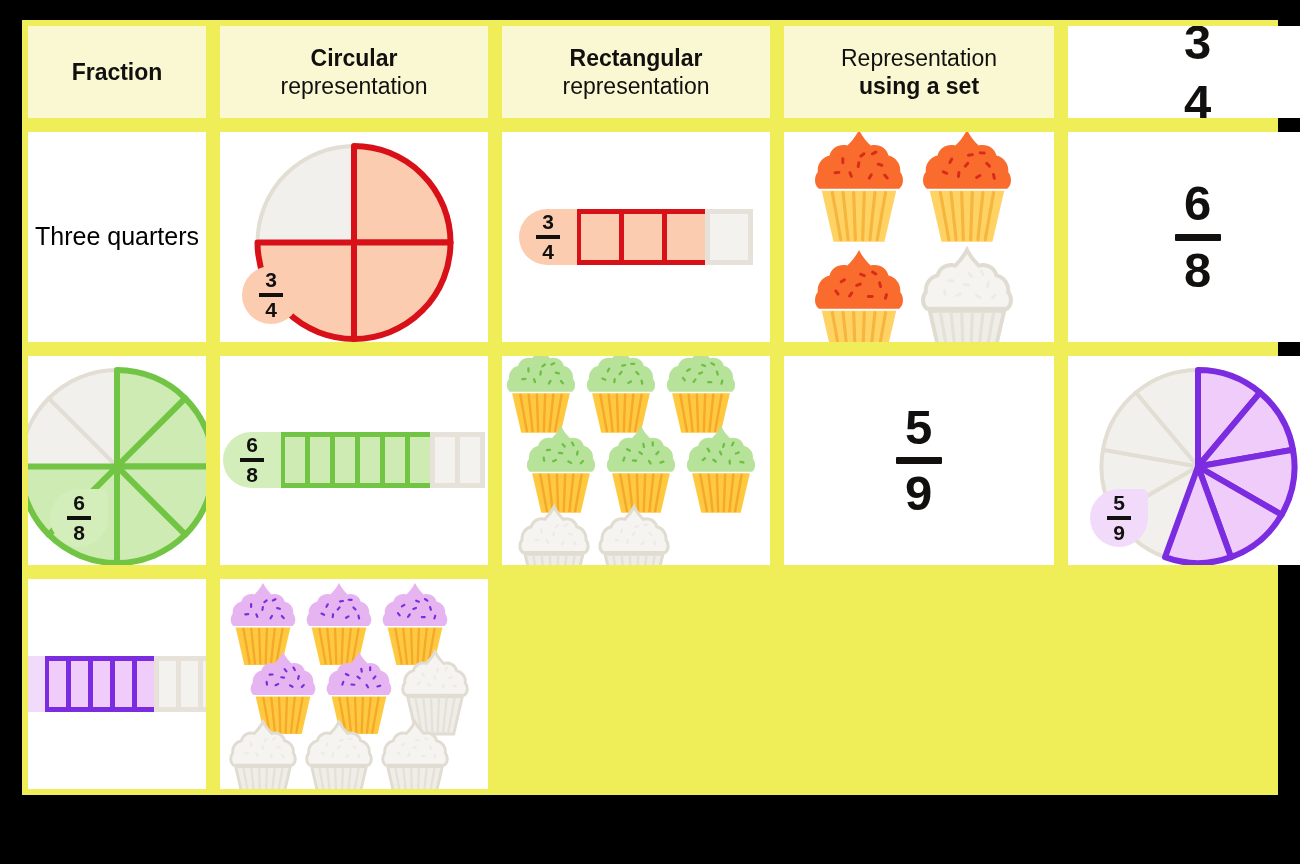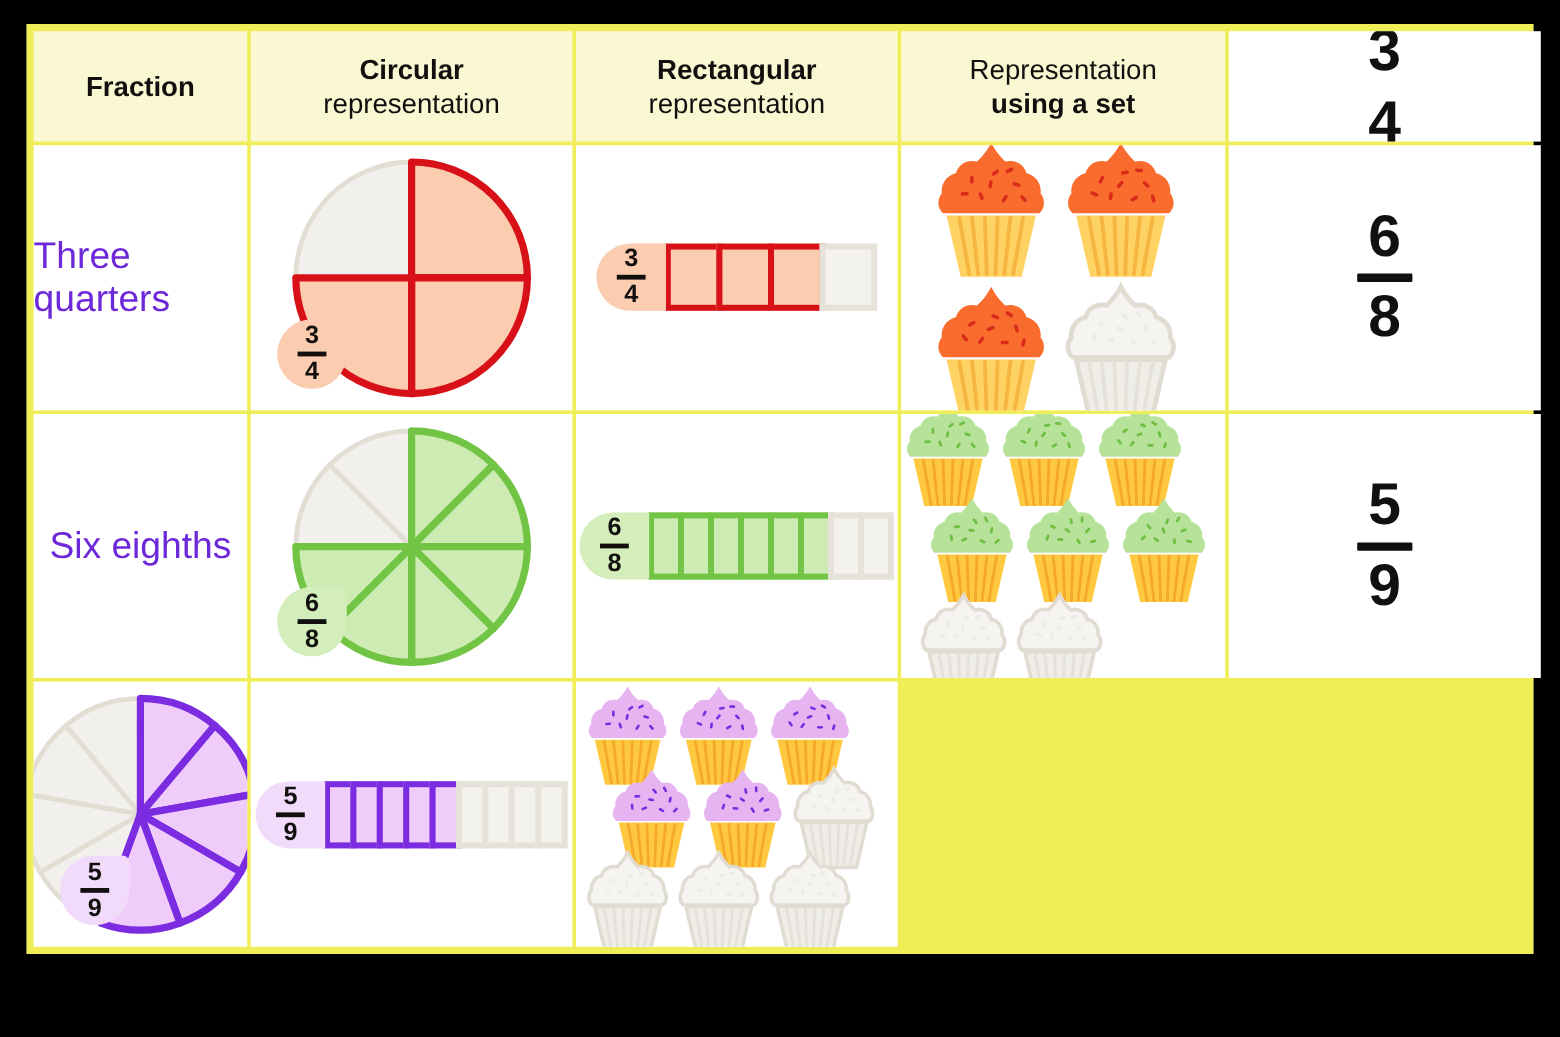--- a/index.html
+++ b/index.html
@@ -17,21 +17,21 @@
     left: 22px; top: 20px;
     width: 1256px; height: 775px;
     background: #EFEE59;
     padding: 6px;
   }
   .grid {
     width: 100%; height: 100%;
     display: grid;
     grid-template-columns: 178px 268px 268px 270px 260px;
     grid-template-rows: 92px 1fr 1fr 1fr;
-    gap: 3px;
+    gap: 14px;
     background: #EFEE59;
   }
   .cell { background: #FFFFFF; position: relative; overflow: hidden; }
 
   
   .hcell {
     background: #FAF8D2;
     display: flex; align-items: center; justify-content: center;
     text-align: center;
     line-height: 1.22;
@@ -50,21 +50,21 @@
     height: 100%;
     color: #11100E;
     font-weight: 700;
   }
   .fracbig .num, .fracbig .den { font-size: 49px; line-height: 1.04; letter-spacing: .5px;}
   .fracbig .bar { width: 46px; height: 7px; background: #11100E; margin: 5px 0 4px; border-radius: 1px; }
 
   
   .namecell {
     display: flex; align-items: center; justify-content: center;
-    height: 100%; font-size: 31px; color: #6d28d9; font-weight: 400;
+    height: 100%; font-size: 25px; color: #000000; font-weight: 400;
   }
 
   
   .circ-wrap { position: relative; width: 100%; height: 100%; }
   .circ-svg { position: absolute; left: 50%; transform: translateX(-50%); top: 8px; }
   .badge-round {
     position: absolute;
     width: 58px; height: 58px;
     display: flex; flex-direction: column;
     align-items: center; justify-content: center;
@@ -250,23 +250,20 @@
           </div>
         </div>
         <div class="cell">
           <div class="fracbig">
             <div class="num">6</div>
             <div class="bar"></div>
             <div class="den">8</div>
           </div>
         </div>
         <div class="cell">
-          <div class="namecell">Six eighths</div>
-        </div>
-        <div class="cell">
           <div class="circ-wrap">
             <div class="circ-svg"><svg width="205" height="205" viewBox="0 0 205 205">
                 <path d="M 102.5 102.5 L 6.00 102.50 A 96.5 96.5 0 0 1 34.26 34.26 Z" fill="#F2F0EC" stroke="#E2DED4" stroke-width="4" stroke-linejoin="round"></path>
                 <path d="M 102.5 102.5 L 34.26 34.26 A 96.5 96.5 0 0 1 102.50 6.00 Z" fill="#F2F0EC" stroke="#E2DED4" stroke-width="4" stroke-linejoin="round"></path>
                 <path d="M 102.5 102.5 L 102.50 6.00 A 96.5 96.5 0 0 1 170.74 34.26 Z" fill="#CDEBB2" stroke="#72C544" stroke-width="6" stroke-linejoin="round"></path>
                 <path d="M 102.5 102.5 L 170.74 34.26 A 96.5 96.5 0 0 1 199.00 102.50 Z" fill="#CDEBB2" stroke="#72C544" stroke-width="6" stroke-linejoin="round"></path>
                 <path d="M 102.5 102.5 L 199.00 102.50 A 96.5 96.5 0 0 1 170.74 170.74 Z" fill="#CDEBB2" stroke="#72C544" stroke-width="6" stroke-linejoin="round"></path>
                 <path d="M 102.5 102.5 L 170.74 170.74 A 96.5 96.5 0 0 1 102.50 199.00 Z" fill="#CDEBB2" stroke="#72C544" stroke-width="6" stroke-linejoin="round"></path>
                 <path d="M 102.5 102.5 L 102.50 199.00 A 96.5 96.5 0 0 1 34.26 170.74 Z" fill="#CDEBB2" stroke="#72C544" stroke-width="6" stroke-linejoin="round"></path>
                 <path d="M 102.5 102.5 L 34.26 170.74 A 96.5 96.5 0 0 1 6.00 102.50 Z" fill="#CDEBB2" stroke="#72C544" stroke-width="6" stroke-linejoin="round"></path>

